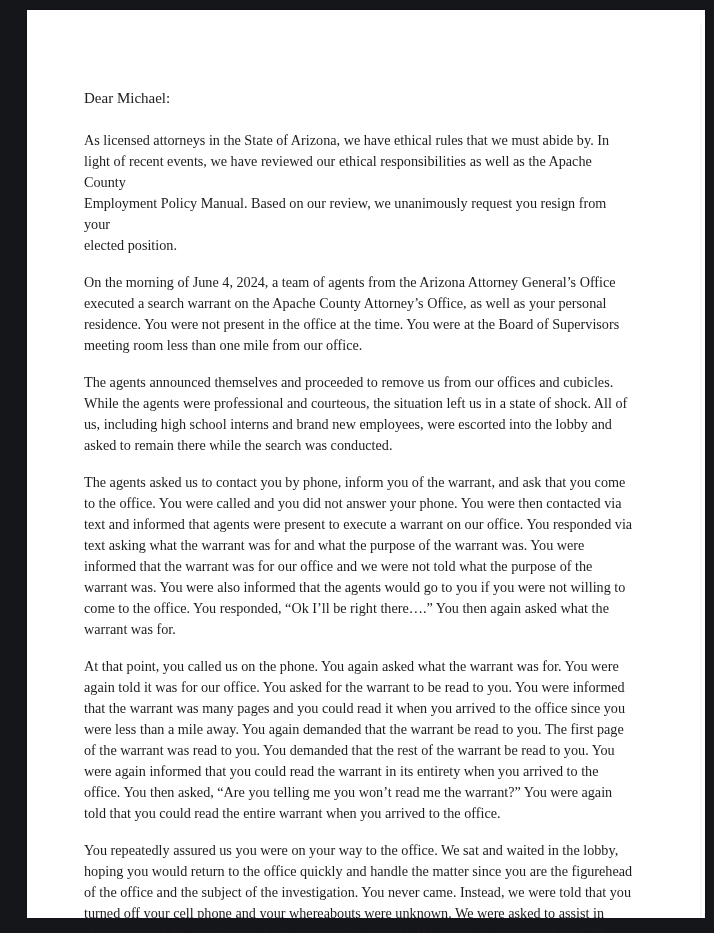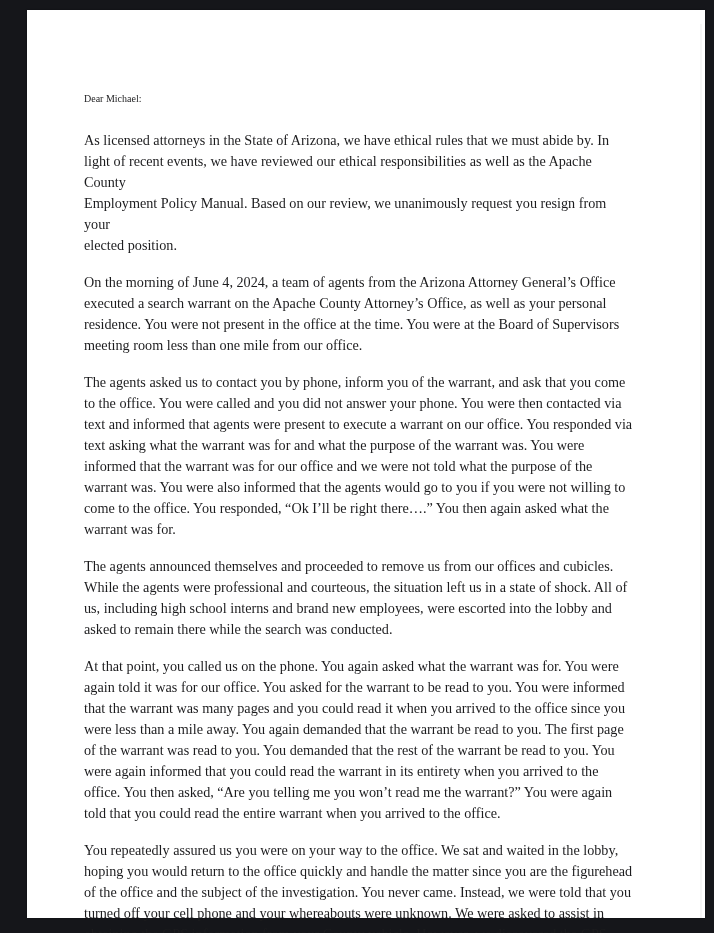--- a/index.html
+++ b/index.html
@@ -40,21 +40,21 @@
     top: 79px;
     width: 551px;
   }
   .letter-date {
     font-size: 14.2px;
     line-height: 19px;
     color: #1c1c1e;
     margin: 0 0 39px 0;
   }
   .letter-salutation {
-    font-size: 10px;
+    font-size: 15px;
     line-height: 19px;
     color: #1c1c1e;
     margin: 0 0 22px 0;
   }
   .letter-paragraph {
     font-size: 14.2px;
     line-height: 21px;
     color: #1c1c1e;
     margin: 0 0 16px 0;
     text-align: left;
@@ -73,32 +73,32 @@
     <div id="letter-body">
       <p class="letter-salutation">Dear Michael:</p>
       <p class="letter-paragraph">As licensed attorneys in the State of Arizona, we have ethical rules that we must abide by. In
 light of recent events, we have reviewed our ethical responsibilities as well as the Apache County
 Employment Policy Manual. Based on our review, we unanimously request you resign from your
 elected position.</p>
       <p class="letter-paragraph">On the morning of June 4, 2024, a team of agents from the Arizona Attorney General’s Office
 executed a search warrant on the Apache County Attorney’s Office, as well as your personal
 residence. You were not present in the office at the time. You were at the Board of Supervisors
 meeting room less than one mile from our office.</p>
+      <p class="letter-paragraph">The agents announced themselves and proceeded to remove us from our offices and cubicles.
+While the agents were professional and courteous, the situation left us in a state of shock. All of
+us, including high school interns and brand new employees, were escorted into the lobby and
+asked to remain there while the search was conducted.</p>
       <p class="letter-paragraph">The agents asked us to contact you by phone, inform you of the warrant, and ask that you come
 to the office. You were called and you did not answer your phone. You were then contacted via
 text and informed that agents were present to execute a warrant on our office. You responded via
 text asking what the warrant was for and what the purpose of the warrant was. You were
 informed that the warrant was for our office and we were not told what the purpose of the
 warrant was. You were also informed that the agents would go to you if you were not willing to
 come to the office. You responded, “Ok I’ll be right there….” You then again asked what the
 warrant was for.</p>
-      <p class="letter-paragraph">The agents announced themselves and proceeded to remove us from our offices and cubicles.
-While the agents were professional and courteous, the situation left us in a state of shock. All of
-us, including high school interns and brand new employees, were escorted into the lobby and
-asked to remain there while the search was conducted.</p>
       <p class="letter-paragraph">At that point, you called us on the phone. You again asked what the warrant was for. You were
 again told it was for our office. You asked for the warrant to be read to you. You were informed
 that the warrant was many pages and you could read it when you arrived to the office since you
 were less than a mile away. You again demanded that the warrant be read to you. The first page
 of the warrant was read to you. You demanded that the rest of the warrant be read to you. You
 were again informed that you could read the warrant in its entirety when you arrived to the
 office. You then asked, “Are you telling me you won’t read me the warrant?” You were again
 told that you could read the entire warrant when you arrived to the office.</p>
       <p class="letter-paragraph">You repeatedly assured us you were on your way to the office. We sat and waited in the lobby,
 hoping you would return to the office quickly and handle the matter since you are the figurehead

